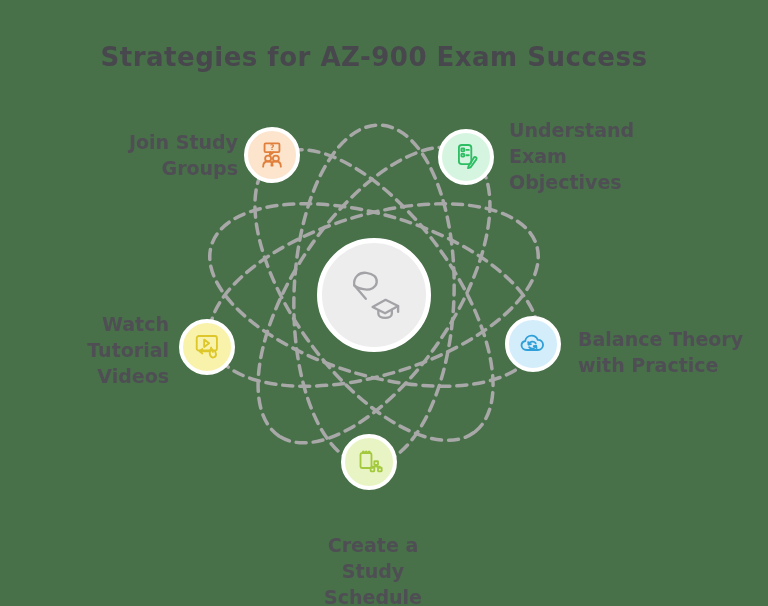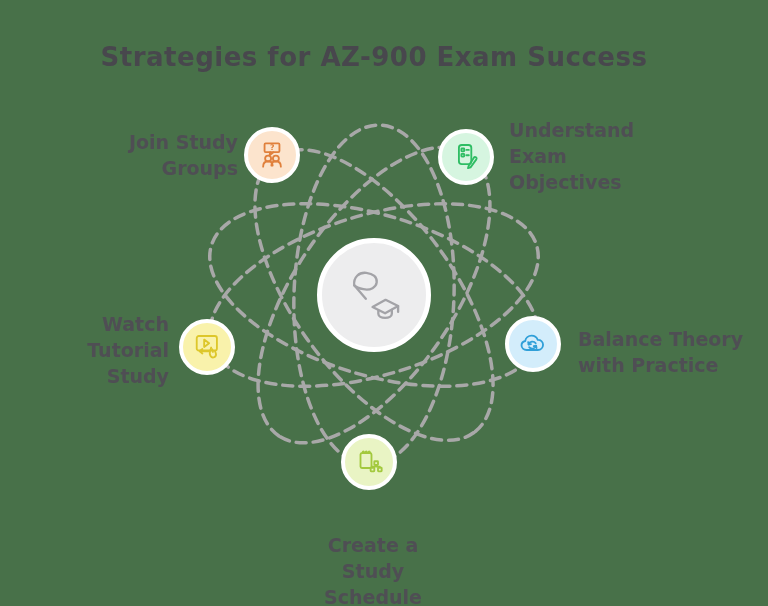--- a/index.html
+++ b/index.html
@@ -139,20 +139,20 @@
     </svg>
   </div>
 
   <div class="label lab-join">Join Study
 Groups</div>
   <div class="label lab-understand">Understand
 Exam
 Objectives</div>
   <div class="label lab-watch">Watch
 Tutorial
-Study</div>
+Videos</div>
   <div class="label lab-balance">Balance Theory
 with Practice</div>
   <div class="label lab-create">Create a
 Study
 Schedule</div>
 
 </div>
 
 </body></html>

